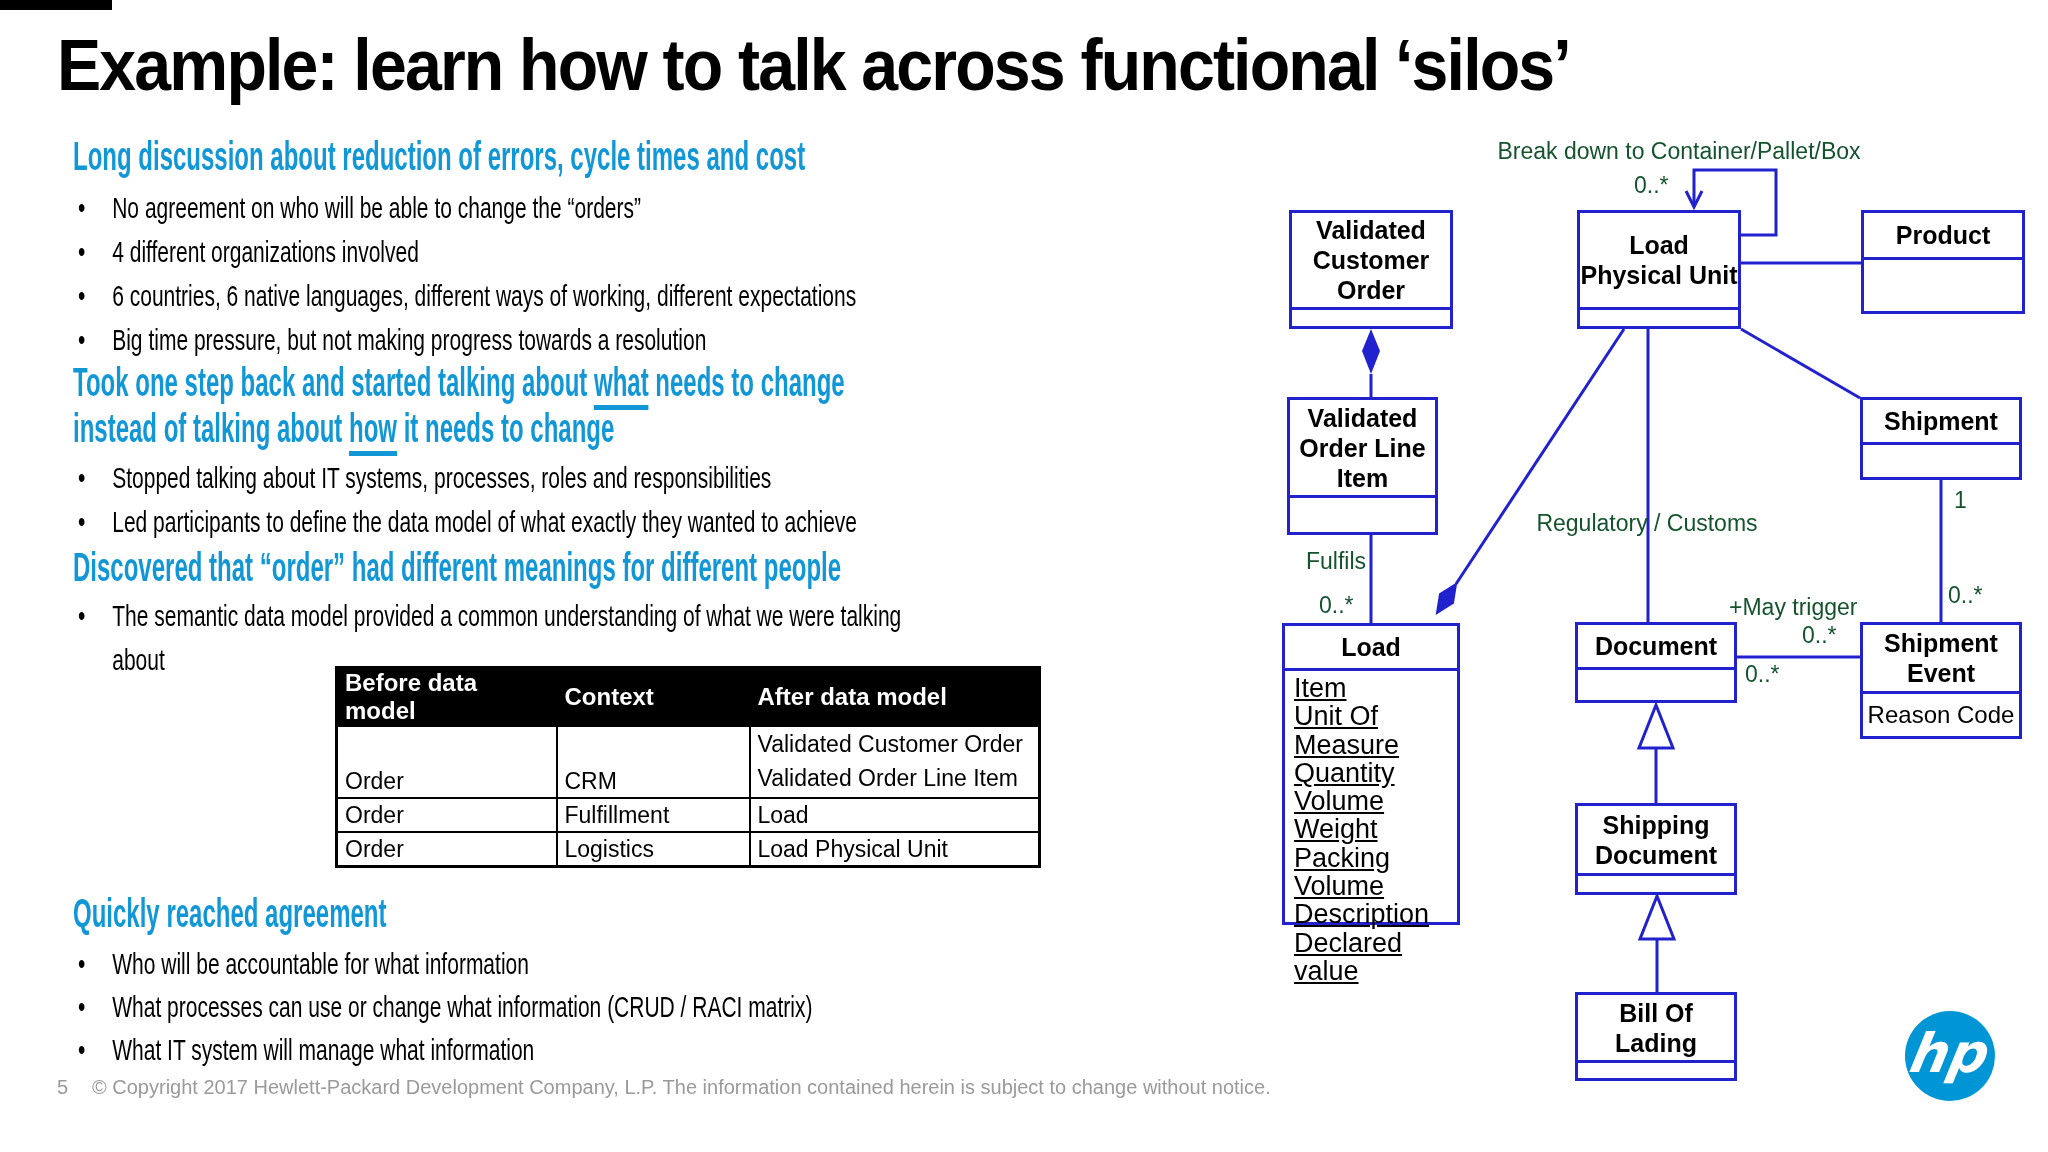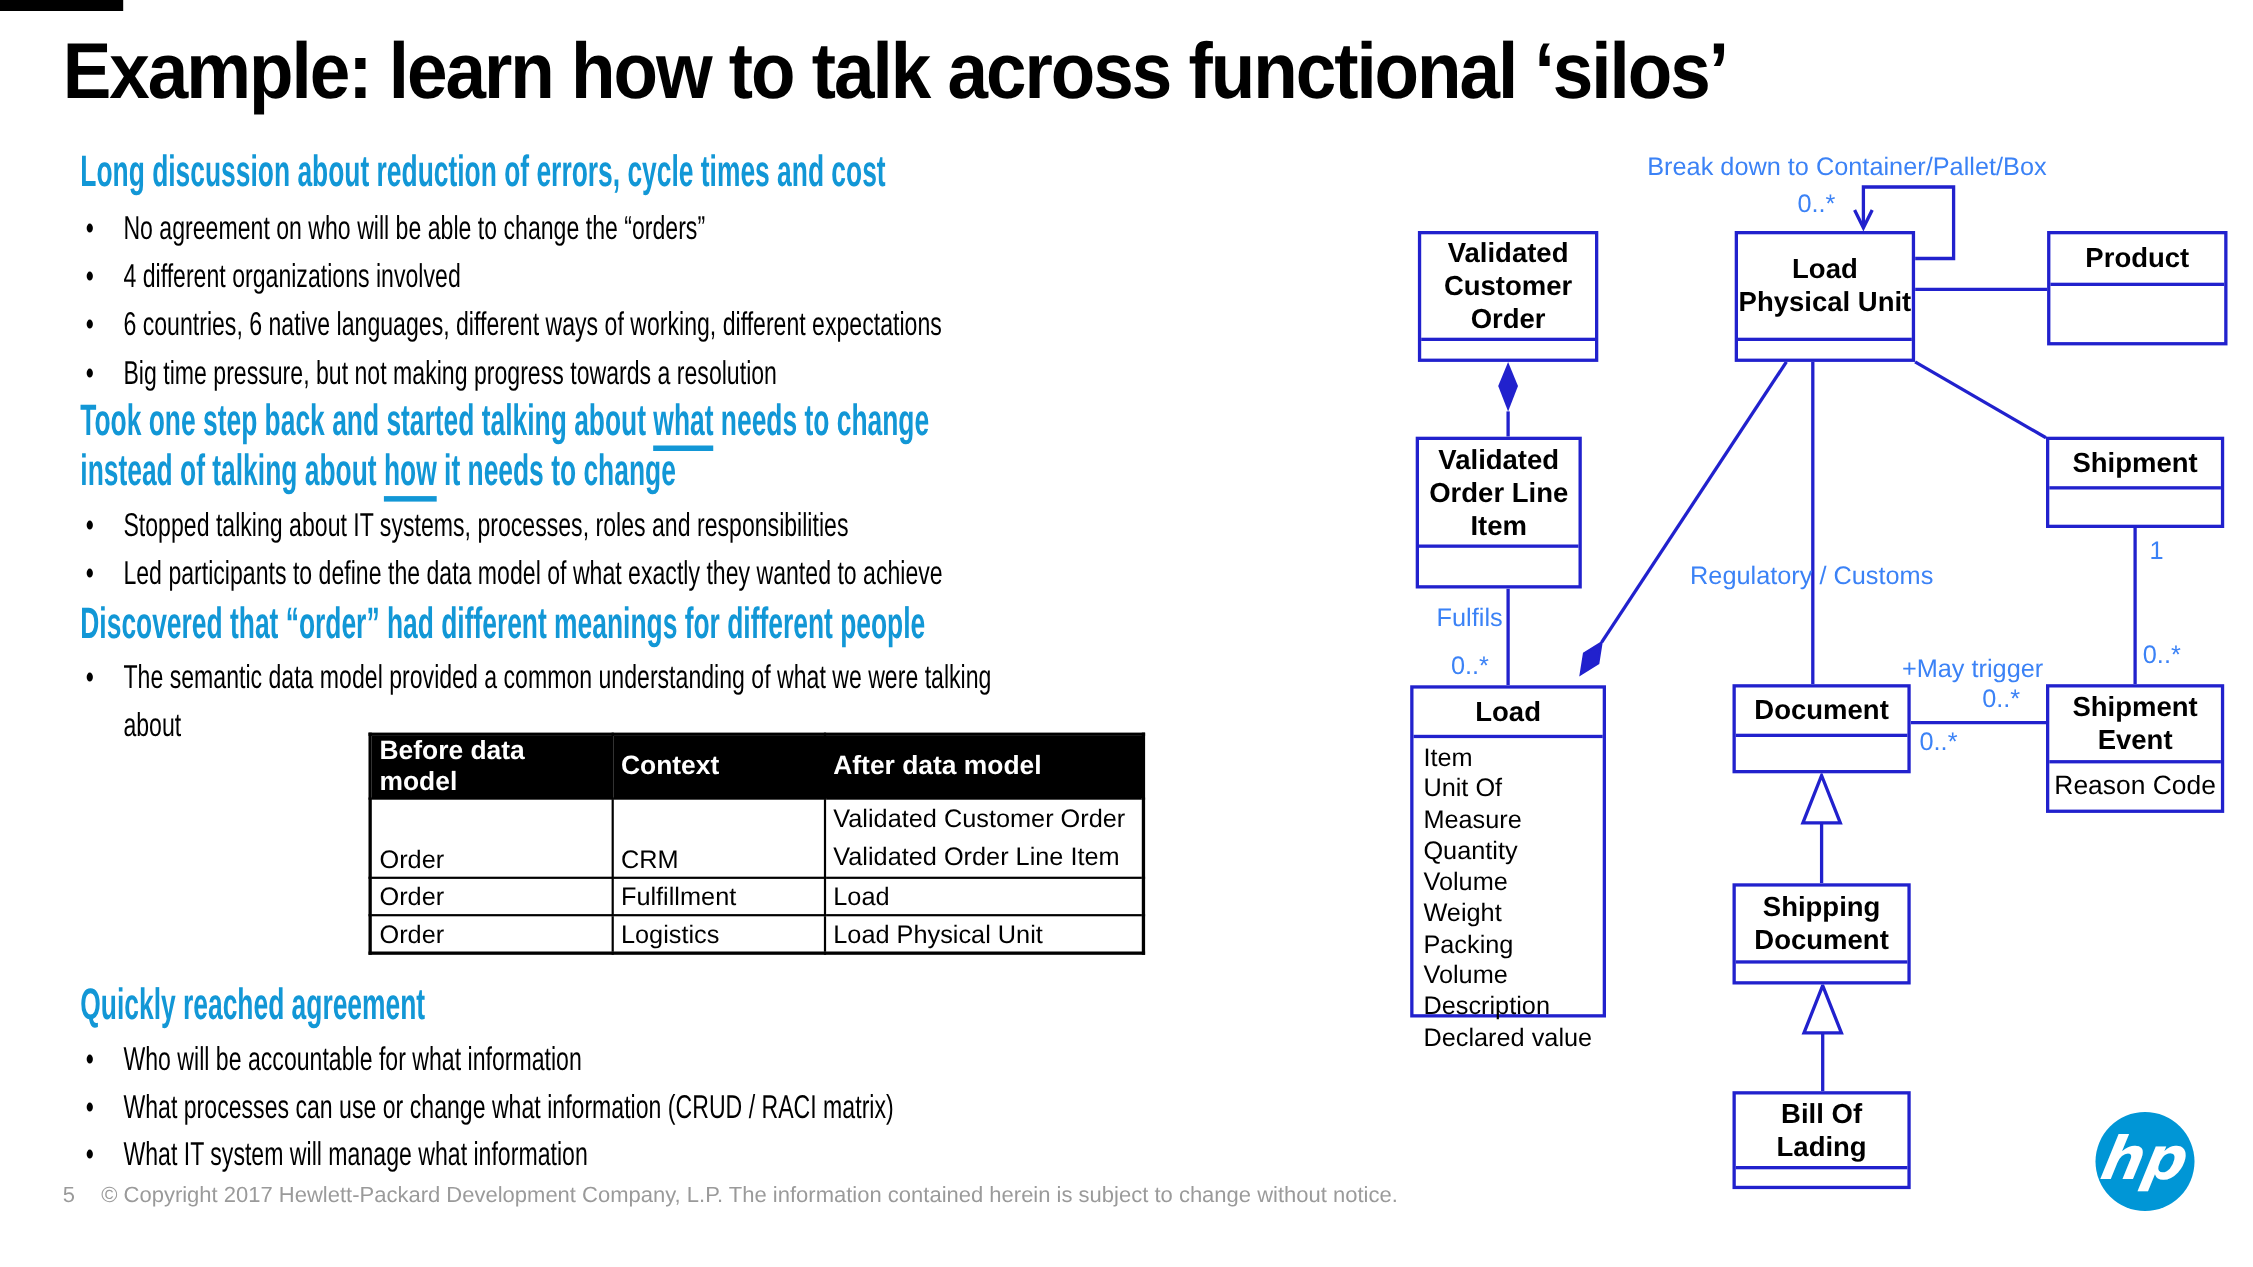--- a/index.html
+++ b/index.html
@@ -29,24 +29,24 @@
   #mapping-table tr.tall td{height:66px;vertical-align:bottom;padding-bottom:2px;}
   #mapping-table td.multi{white-space:pre-line;line-height:34px;vertical-align:middle;}
   
   .footer-text{position:absolute;top:1076px;color:#9a9a9a;font-size:20px;white-space:nowrap;}
   
   .ubox{position:absolute;box-sizing:border-box;border:3px solid #2121cd;background:#fff;
     display:flex;flex-direction:column;}
   .ubox .t{display:flex;align-items:center;justify-content:center;text-align:center;
     font-weight:bold;font-size:25px;line-height:30px;flex:0 0 auto;}
   .ubox .c{border-top:3px solid #2121cd;flex:1 1 auto;}
-  .ubox .c.attrs{font-size:23px;line-height:28.3px;padding:3px 0 0 9px;text-align:left;}
+  .ubox .c.attrs{font-size:27px;line-height:28.3px;padding:3px 0 0 9px;text-align:left;text-decoration:underline;}
   .ubox .c.center{display:flex;align-items:center;justify-content:center;font-size:24px;}
   
-  .dlabel{position:absolute;font-size:23px;line-height:26px;color:#3b82f6;white-space:nowrap;}
+  .dlabel{position:absolute;font-size:23px;line-height:26px;color:#14532d;white-space:nowrap;}
   .dlabel.center{text-align:center;}
   
   #connectors{position:absolute;left:0;top:0;width:2048px;height:1152px;pointer-events:none;}
   
   #hp-logo{position:absolute;left:1905px;top:1011px;width:90px;height:90px;border-radius:50%;
     background:#0096d6;display:flex;align-items:center;justify-content:center;}
   #hp-logo span{color:#fff;font-weight:bold;font-style:italic;font-size:54px;
     font-family:"DejaVu Sans","Liberation Sans",sans-serif;transform:skewX(-12deg) translateY(-3px);}
 </style>
 </head>

